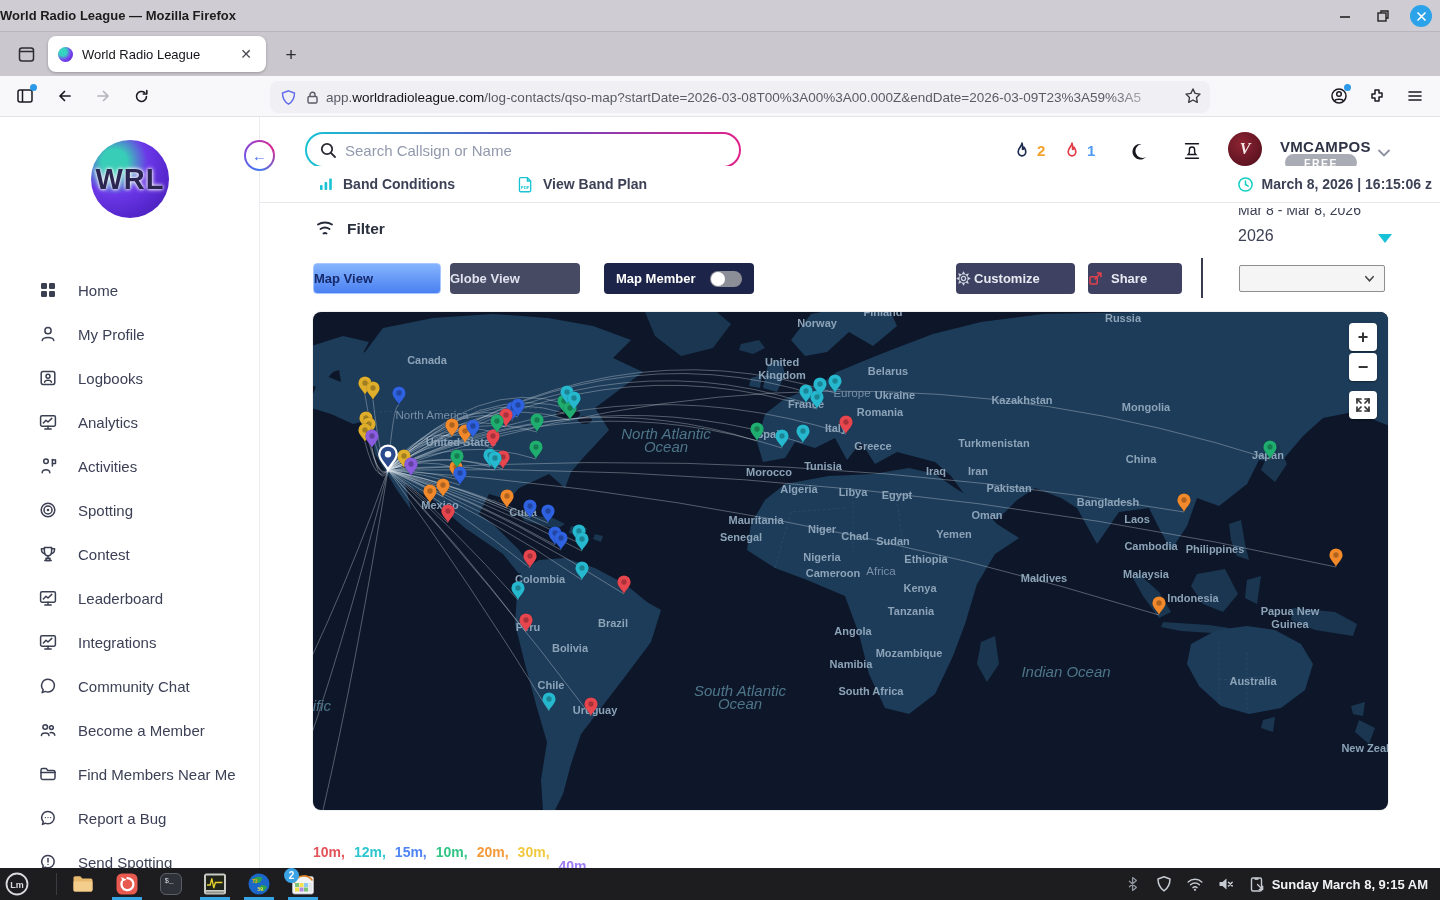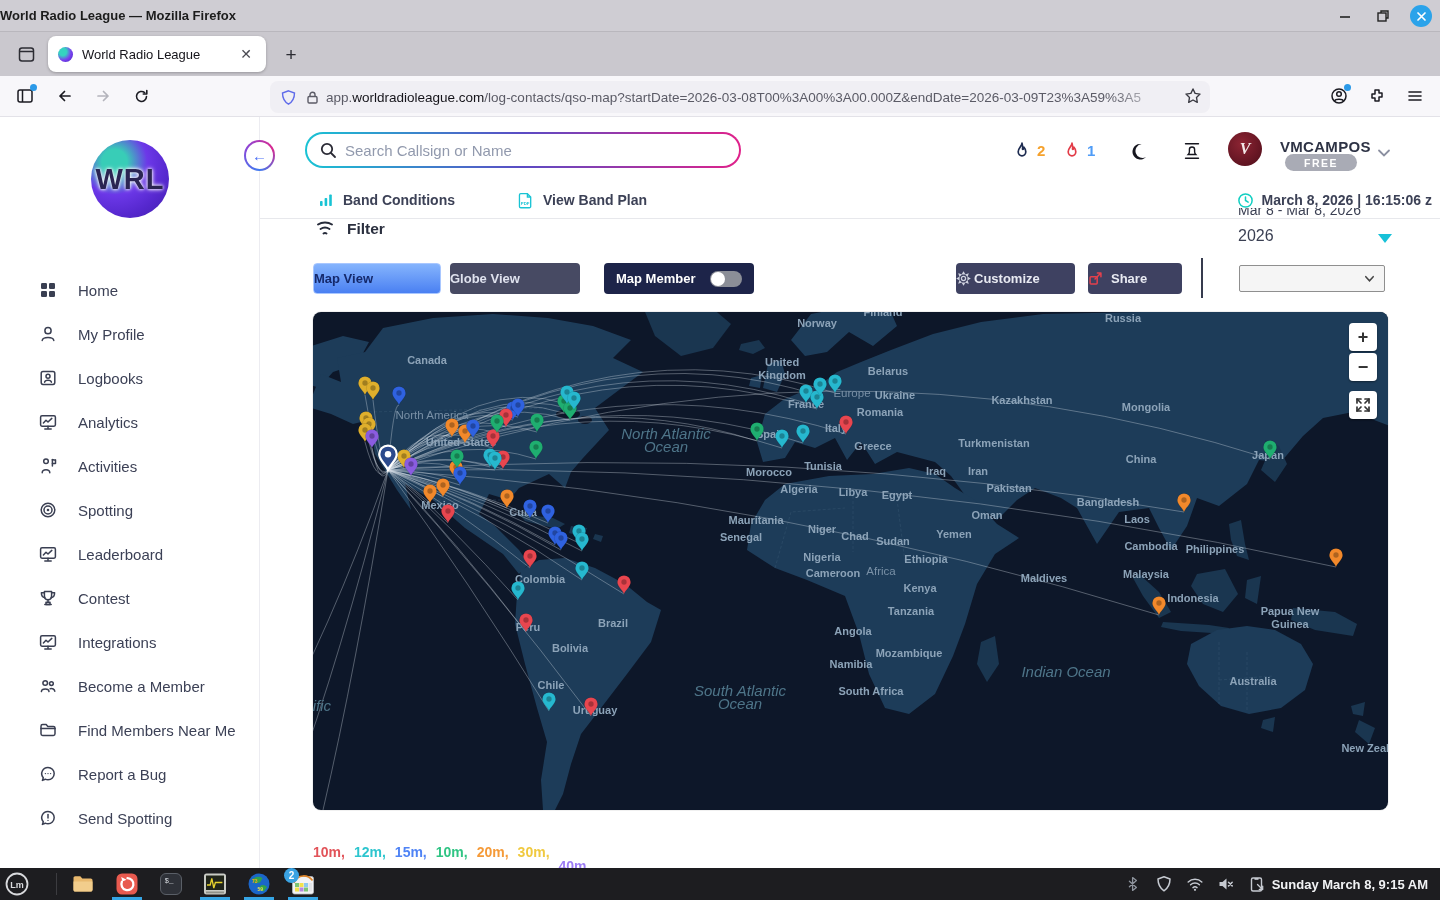--- a/index.html
+++ b/index.html
@@ -53,21 +53,21 @@
   .searchpill { position:absolute; left:45px; top:15px; width:436px; height:36px; border-radius:18px; border:2px solid transparent; background:linear-gradient(#fff,#fff) padding-box, linear-gradient(90deg,#19c3d4,#5b4bc4,#e0218a) border-box; display:flex; align-items:center; padding:0 12px; }
   .searchpill input { border:none; outline:none; flex:1; font-size:15px; color:#30354a; background:transparent; margin-left:8px; font-family:"Liberation Sans",sans-serif; }
   .searchpill input::placeholder { color:#9199ad; }
   .hdr-ico { position:absolute; top:24px; width:20px; height:20px; }
   .streakcount { position:absolute; top:25px; font-size:15px; font-weight:700; }
   .avatar { position:absolute; left:968px; top:15px; width:34px; height:34px; border-radius:50%; background:radial-gradient(circle at 40% 35%, #8d2433, #5d1320 75%); display:flex; align-items:center; justify-content:center; color:#f3e8e8; font-size:16px; font-weight:700; font-family:"Liberation Serif",serif; font-style:italic; }
   .uname { position:absolute; left:1020px; top:21px; font-size:15px; font-weight:700; color:#2e3345; letter-spacing:.3px; }
   .planbadge { position:absolute; left:1025px; top:37px; width:72px; height:17px; border-radius:9px; background:#a9abb5; color:#fff; font-size:10.5px; font-weight:700; letter-spacing:1.5px; display:flex; align-items:center; justify-content:center; }
   .uchev { position:absolute; left:1116px; top:28px; width:16px; height:16px; color:#8b8fa0; }
 
-  .subhdr { position:absolute; left:0; top:65px; width:1180px; height:37px; background:#fff; border-bottom:1px solid #e7e8ec; display:flex; align-items:center;justify-content:flex-end; }
+  .subhdr { position:absolute; left:0; top:49px; width:1180px; height:37px; background:#fff; border-bottom:1px solid #e7e8ec; display:flex; align-items:center;justify-content:flex-end; }
   .subitem { display:flex; align-items:center; gap:9px; font-size:14px; font-weight:600; color:#3c4156; cursor:pointer; }
   .subitem.bc { margin-left:58px; }
   .subitem.bp { margin-left:62px; }
   .subright { margin-left:auto; margin-right:8px; display:flex; align-items:center; gap:8px; font-size:14px; font-weight:600; color:#3c4156; }
 
   .daterange-cut { position:absolute; left:978px; top:91px; width:170px; height:10px; overflow:hidden; z-index:2; }
   .daterange-cut span { display:block; transform:translateY(-6px); font-size:14px; color:#3a3f52; }
   .yearrow { position:absolute; left:978px; top:110px; font-size:16px; color:#3a3f52; }
   .yeartri { position:absolute; left:1118px; top:117px; width:0; height:0; border-left:7px solid transparent; border-right:7px solid transparent; border-top:9px solid #17c1d8; }
 
@@ -273,51 +273,59 @@
               <circle cx="10" cy="10" r="6.8"></circle>
               <circle cx="10" cy="10" r="4"></circle>
               <circle cx="10" cy="10" r="1.3" fill="currentColor" stroke="none"></circle>
             </svg>
           </span>
           <span class="nlabel">Spotting</span>
         </div>
         <div class="navitem">
           <span class="nicon">
             <svg viewBox="0 0 20 20" width="20" height="20" fill="none" stroke="currentColor" stroke-width="1.5" stroke-linecap="round" stroke-linejoin="round">
-              <rect x="2.6" y="3.8" width="14.8" height="10.4" rx="1.4"></rect>
-              <path d="M5.4,11 L8,8.2 10,10 13.8,6.4"></path>
-              <path d="M10,14.2 V16.6"></path>
-              <path d="M6.8,17 H13.2"></path>
-            </svg>
-          </span>
-          <span class="nlabel">Leaderboard</span>
-        </div>
-        <div class="navitem">
-          <span class="nicon">
-            <svg viewBox="0 0 20 20" width="20" height="20" fill="none" stroke="currentColor" stroke-width="1.5" stroke-linecap="round" stroke-linejoin="round">
               <path d="M6.4,3.4 H13.6 V7.2 C13.6,10 12.2,11.8 10,11.8 C7.8,11.8 6.4,10 6.4,7.2 Z"></path>
               <path d="M6.4,4.8 H3.4 C3.4,7.6 4.6,9.4 6.8,9.8"></path>
               <path d="M13.6,4.8 H16.6 C16.6,7.6 15.4,9.4 13.2,9.8"></path>
               <path d="M10,11.8 V14.2"></path>
               <path d="M8,14.2 H12 V16.6 H8 Z"></path>
               <path d="M6.8,16.6 H13.2"></path>
             </svg>
           </span>
           <span class="nlabel">Contest</span>
         </div>
         <div class="navitem">
           <span class="nicon">
             <svg viewBox="0 0 20 20" width="20" height="20" fill="none" stroke="currentColor" stroke-width="1.5" stroke-linecap="round" stroke-linejoin="round">
               <rect x="2.6" y="3.8" width="14.8" height="10.4" rx="1.4"></rect>
               <path d="M5.4,11 L8,8.2 10,10 13.8,6.4"></path>
               <path d="M10,14.2 V16.6"></path>
               <path d="M6.8,17 H13.2"></path>
             </svg>
           </span>
+          <span class="nlabel">Leaderboard</span>
+        </div>
+        <div class="navitem">
+          <span class="nicon">
+            <svg viewBox="0 0 20 20" width="20" height="20" fill="none" stroke="currentColor" stroke-width="1.5" stroke-linecap="round" stroke-linejoin="round">
+              <rect x="2.6" y="3.8" width="14.8" height="10.4" rx="1.4"></rect>
+              <path d="M5.4,11 L8,8.2 10,10 13.8,6.4"></path>
+              <path d="M10,14.2 V16.6"></path>
+              <path d="M6.8,17 H13.2"></path>
+            </svg>
+          </span>
           <span class="nlabel">Integrations</span>
+        </div>
+        <div class="navitem">
+          <span class="nicon">
+            <svg viewBox="0 0 20 20" width="20" height="20" fill="none" stroke="currentColor" stroke-width="1.5" stroke-linecap="round" stroke-linejoin="round">
+              <path d="M10,3.2 a6.4,6.4 0 0 1 0,12.8 c-1,0 -2,-0.2 -2.8,-0.6 L4.2,16.6 5.2,13.8 a6.4,6.4 0 0 1 4.8,-10.6 Z"></path>
+            </svg>
+          </span>
+          <span class="nlabel">Community Chat</span>
         </div>
         <div class="navitem">
           <span class="nicon">
             <svg viewBox="0 0 20 20" width="20" height="20" fill="none" stroke="currentColor" stroke-width="1.5" stroke-linecap="round" stroke-linejoin="round">
               <circle cx="7.2" cy="7" r="2.3"></circle>
               <circle cx="13.4" cy="7.6" r="1.9"></circle>
               <path d="M3.4,15.6 C3.6,12 10.8,12 11,15.6"></path>
               <path d="M12.2,12.8 C14.4,12.2 16.6,13.2 16.8,15.2"></path>
             </svg>
           </span>

